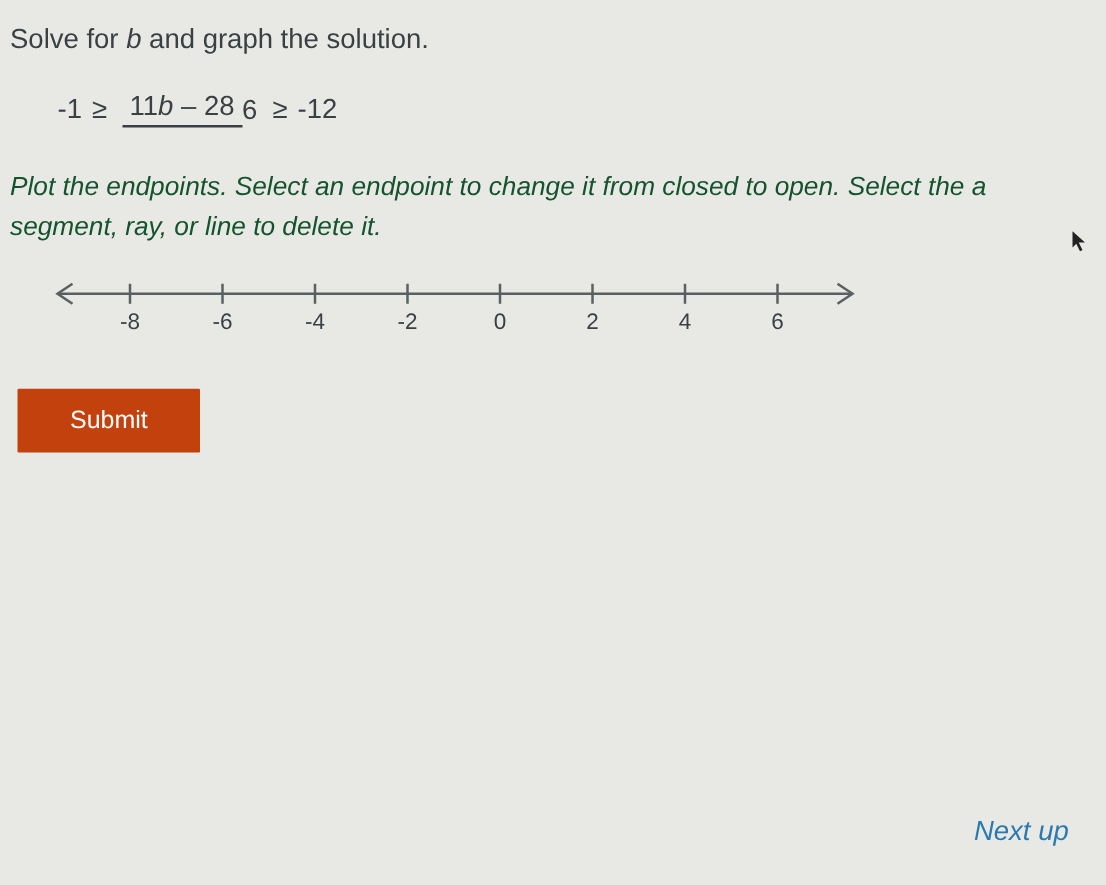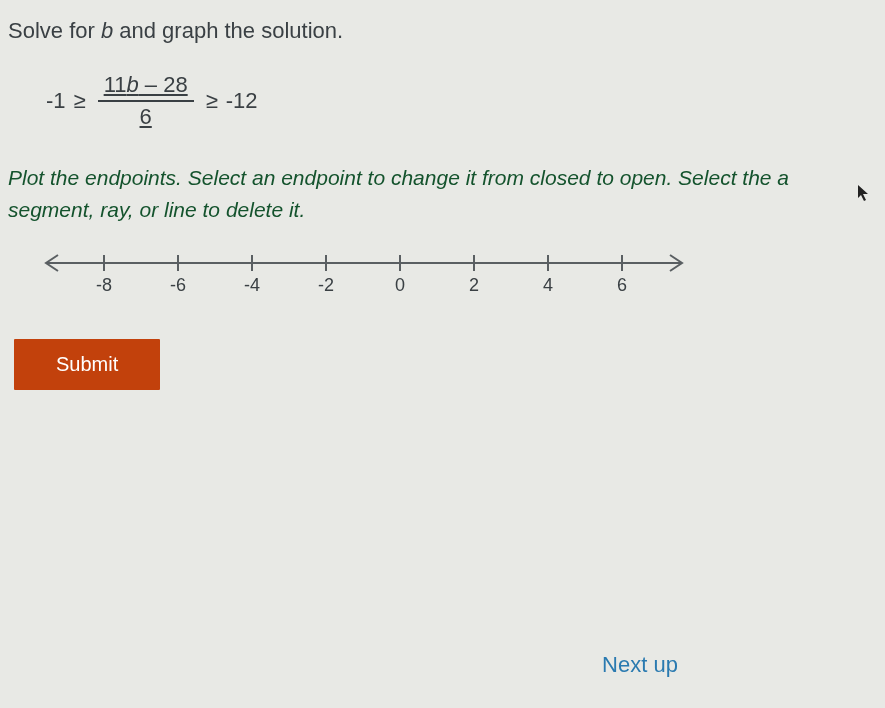--- a/index.html
+++ b/index.html
@@ -30,25 +30,24 @@
       margin-left: 38px;
       font-size: 22px;
       color: #3a4044;
       display: flex;
       align-items: center;
       gap: 8px;
       margin-bottom: 32px;
     }
     .fraction {
       display: inline-flex;
-      flex-direction: column;
+      flex-direction: row;
       align-items: center;
       vertical-align: middle;
       margin: 0 4px;
-      text-decoration: underline;
     }
     .fraction .num {
       border-bottom: 2px solid #3a4044;
       padding: 0 6px 2px 6px;
     }
     .fraction .den {
       padding-top: 2px;
     }
     .instructions {
       font-size: 21px;
@@ -92,22 +91,23 @@
       position: absolute;
       top: 184px;
       right: 14px;
       font-size: 18px;
       color: #222;
     }
     .next-up {
       position: absolute;
       bottom: 24px;
       right: 30px;
-      text-align: center;
+      text-align: right;
       width: 430px;
+      font-style: italic;
     }
     .next-up-title {
       color: #2a7ab0;
       font-size: 22px;
       margin-bottom: 6px;
     }
     .next-up-sub {
       color: #55595c;
       font-size: 21px;
     }

